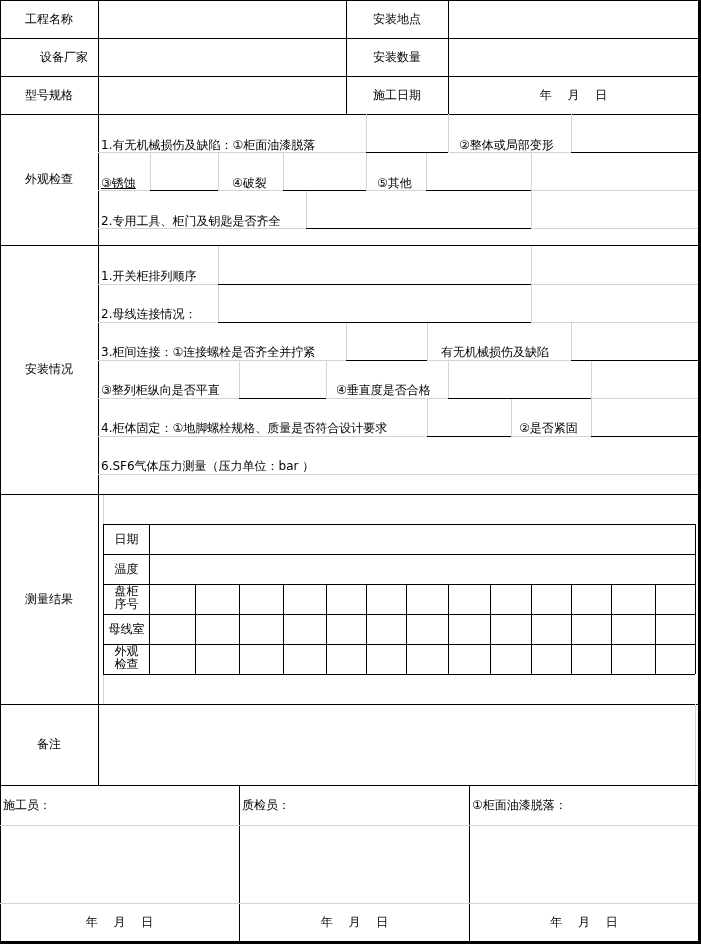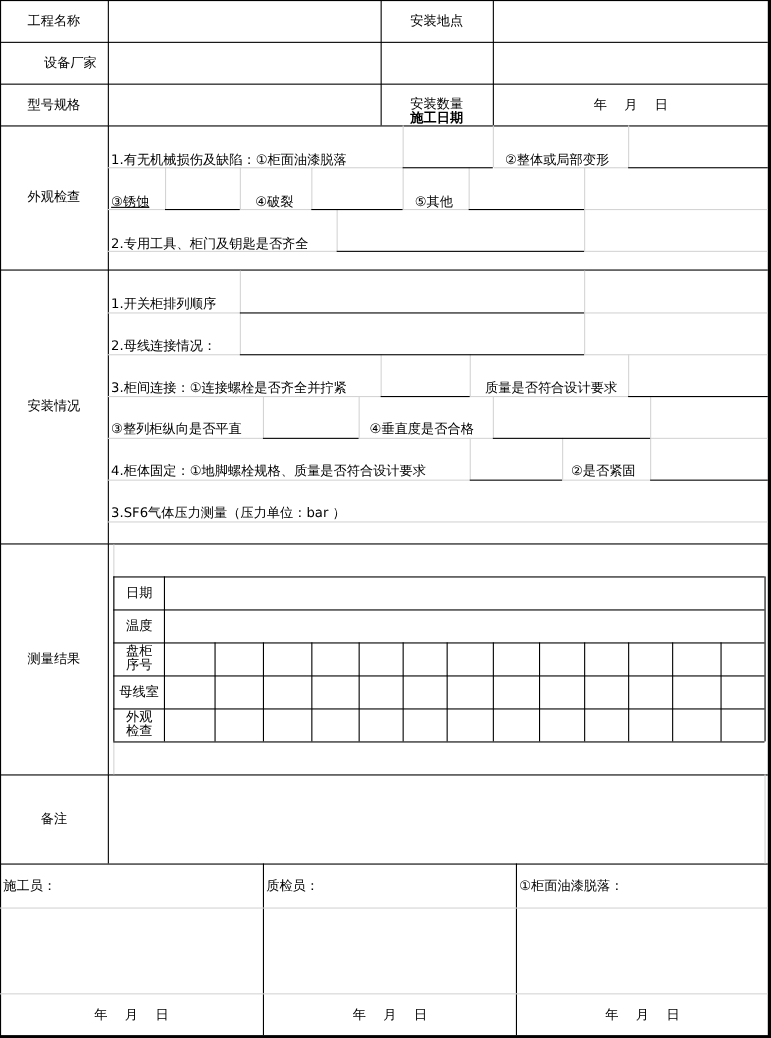--- a/index.html
+++ b/index.html
@@ -29,26 +29,26 @@
 <div class="vl" style="left:346px;top:0;height:114px;"></div>
 <div class="vl" style="left:448px;top:0;height:114px;"></div>
 
 <div class="cellbox" style="left:0;top:0;width:98px;height:38px;">工程名称</div>
 <div class="cellbox" style="left:99px;top:1px;width:246px;height:37px;"></div>
 <div class="cellbox" style="left:346px;top:0;width:102px;height:38px;">安装地点</div>
 <div class="cellbox" style="left:449px;top:1px;width:249px;height:37px;"></div>
 
 <div class="cellbox" style="left:15px;top:38px;width:98px;height:38px;">设备厂家</div>
 <div class="cellbox" style="left:99px;top:39px;width:246px;height:37px;"></div>
-<div class="cellbox" style="left:346px;top:38px;width:102px;height:38px;margin-top:37px;">安装数量</div>
+<div class="cellbox" style="left:346px;top:38px;width:102px;height:38px;">安装数量</div>
 <div class="cellbox" style="left:449px;top:39px;width:249px;height:37px;"></div>
 
 <div class="cellbox" style="left:0;top:76px;width:98px;height:38px;text-align:center;">型号规格</div>
 <div class="cellbox" style="left:99px;top:77px;width:246px;height:37px;"></div>
-<div class="cellbox" style="left:346px;top:88px;width:102px;height:38px;font-weight:bold;">施工日期</div>
+<div class="cellbox" style="left:346px;top:76px;width:102px;height:38px;">施工日期</div>
 <div class="cellbox" style="left:449px;top:77px;width:249px;height:37px;white-space:pre;">年　 月　 日</div>
 
 <div class="hl" style="left:0;top:245px;width:698px;"></div>
 <div class="vl" style="left:98px;top:114px;height:380px;"></div>
 <div class="cellbox" style="left:0;top:114px;width:98px;height:131px;">外观检查</div>
 
 <div class="ghl" style="left:98px;top:152px;width:268px;"></div>
 <div class="ghl" style="left:449px;top:152px;width:122px;"></div>
 <div class="ghl" style="left:98px;top:190px;width:52px;"></div>
 <div class="ghl" style="left:218px;top:190px;width:66px;"></div>
@@ -121,26 +121,26 @@
 <div class="hl" style="left:346px;top:360px;width:81px;"></div>
 <div class="hl" style="left:571px;top:360px;width:127px;"></div>
 <div class="hl" style="left:239px;top:398px;width:87px;"></div>
 <div class="hl" style="left:448px;top:398px;width:143px;"></div>
 <div class="hl" style="left:427px;top:436px;width:84px;"></div>
 <div class="hl" style="left:591px;top:436px;width:107px;"></div>
 
 <div class="txt" style="left:101px;top:269px;">1.开关柜排列顺序</div>
 <div class="txt" style="left:101px;top:307px;">2.母线连接情况：</div>
 <div class="txt" style="left:101px;top:345px;">3.柜间连接：①连接螺栓是否齐全并拧紧</div>
-<div class="txt" style="left:441px;top:345px;">质量是否符合设计要求</div>
+<div class="txt" style="left:441px;top:345px;">有无机械损伤及缺陷</div>
 <div class="txt" style="left:101px;top:383px;">③整列柜纵向是否平直</div>
 <div class="txt" style="left:336px;top:383px;">④垂直度是否合格</div>
 <div class="txt" style="left:101px;top:421px;">4.柜体固定：①地脚螺栓规格、质量是否符合设计要求</div>
 <div class="txt" style="left:519px;top:421px;">②是否紧固</div>
-<div class="txt" style="left:101px;top:459px;">3.SF6气体压力测量（压力单位：bar ）</div>
+<div class="txt" style="left:101px;top:459px;">6.SF6气体压力测量（压力单位：bar ）</div>
 
 <div class="abs" style="left:219px;top:247px;width:312px;height:37px;"></div>
 <div class="abs" style="left:219px;top:285px;width:312px;height:37px;"></div>
 <div class="abs" style="left:347px;top:323px;width:80px;height:37px;"></div>
 <div class="abs" style="left:572px;top:323px;width:126px;height:37px;"></div>
 <div class="abs" style="left:240px;top:361px;width:86px;height:37px;"></div>
 <div class="abs" style="left:449px;top:361px;width:142px;height:37px;"></div>
 <div class="abs" style="left:428px;top:399px;width:83px;height:37px;"></div>
 <div class="abs" style="left:592px;top:399px;width:106px;height:37px;"></div>
 

